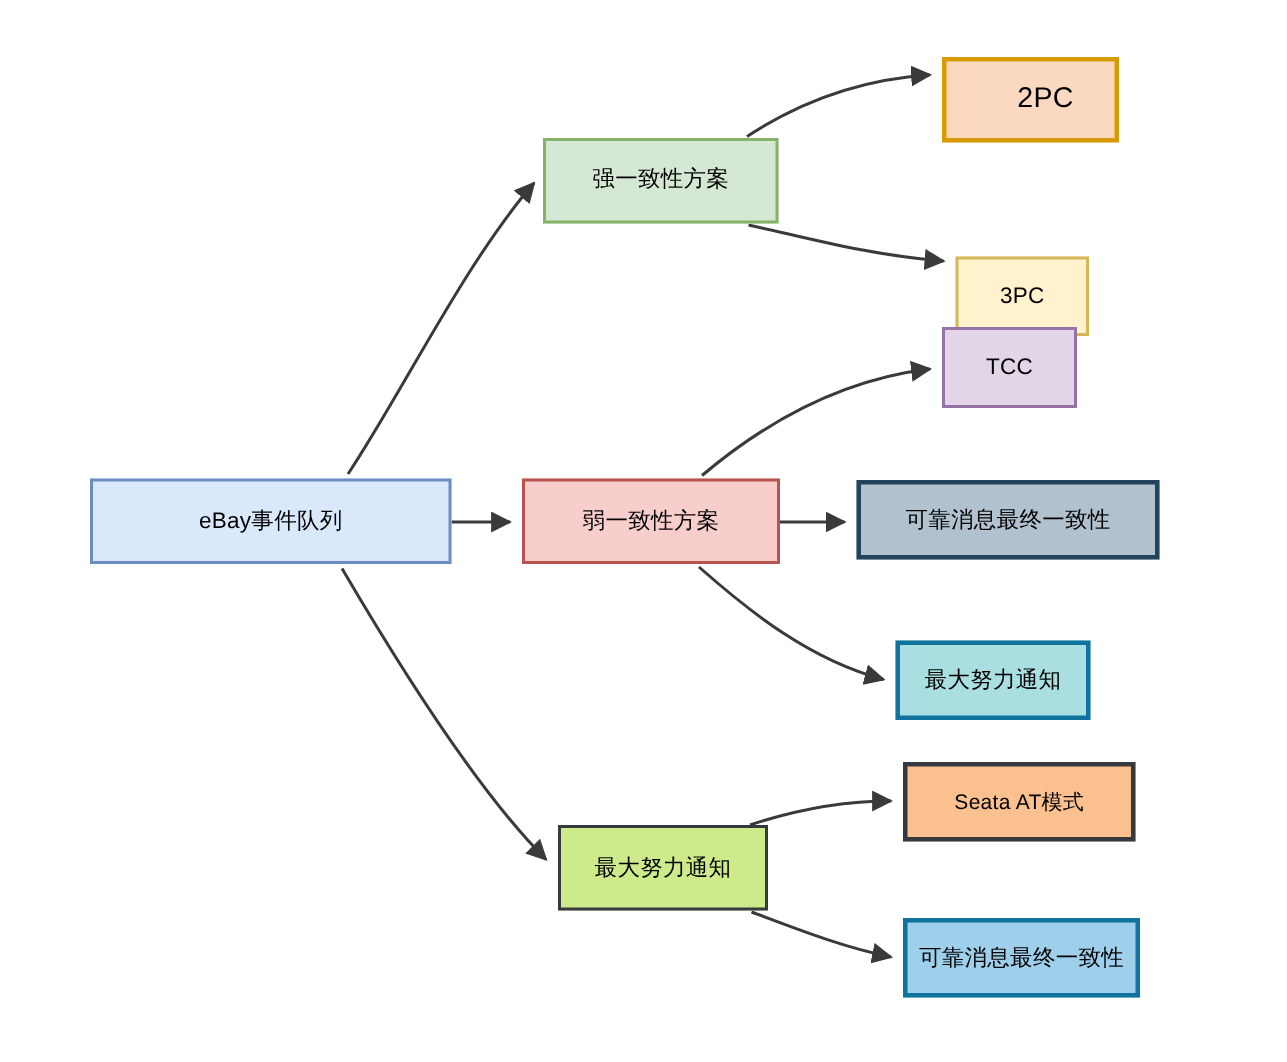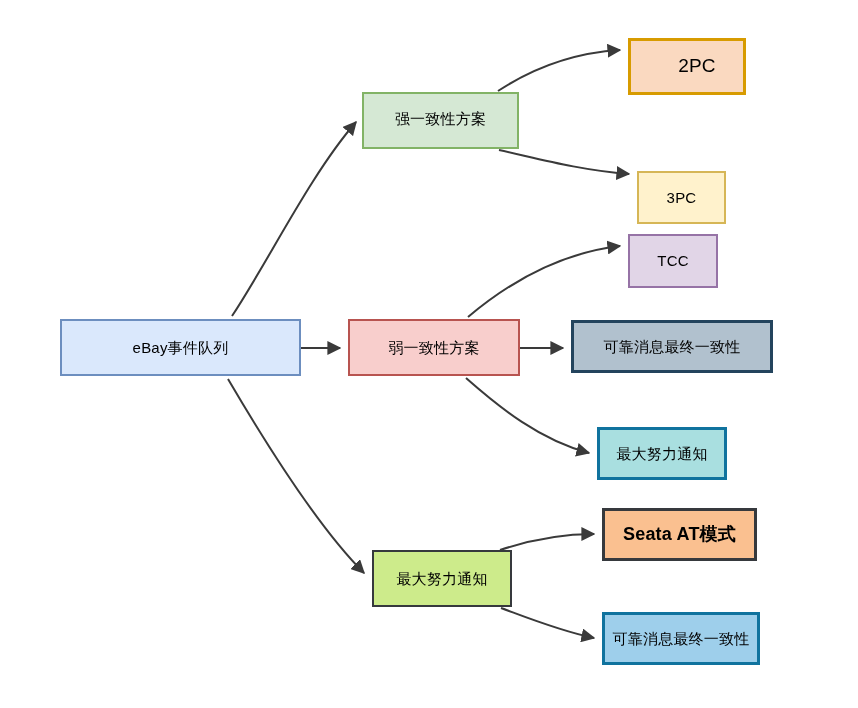--- a/index.html
+++ b/index.html
@@ -76,30 +76,30 @@
       </div>
       <div class="node" style="left: 372px; top: 550px; width: 140px; height: 57px; background: rgb(205, 235, 139); border: 2px solid rgb(54, 57, 61); font-size: 15px;">
         <span>最大努力通知</span>
       </div>
       <div class="node" style="left: 628px; top: 38px; width: 118px; height: 57px; background: rgb(250, 217, 192); border: 3px solid rgb(215, 155, 0); font-size: 19px; padding-left: 20px;">
         <span>2PC</span>
       </div>
       <div class="node" style="left: 637px; top: 147px; width: 89px; height: 53px; background: rgb(255, 242, 204); border: 2px solid rgb(214, 182, 86); font-size: 15px; margin-top: 24px;">
         <span>3PC</span>
       </div>
-      <div class="node" style="left: 628px; top: 218px; width: 90px; height: 54px; background: rgb(225, 213, 231); border: 2px solid rgb(150, 115, 166); font-size: 15px; margin-top: 16px;">
+      <div class="node" style="left: 628px; top: 218px; width: 90px; height: 54px; background: rgb(225, 213, 231); border: 2px solid rgb(150, 115, 166); font-size: 15px;">
         <span>TCC</span>
       </div>
       <div class="node" style="left: 571px; top: 320px; width: 202px; height: 53px; background: rgb(177, 193, 206); border: 3px solid rgb(35, 68, 93); font-size: 15px;">
         <span>可靠消息最终一致性</span>
       </div>
       <div class="node" style="left: 597px; top: 427px; width: 130px; height: 53px; background: rgb(169, 223, 224); border: 3px solid rgb(16, 115, 158); font-size: 15px;">
         <span>最大努力通知</span>
       </div>
-      <div class="node" style="left: 602px; top: 508px; width: 155px; height: 53px; background: rgb(250, 192, 144); border: 3px solid rgb(54, 57, 61); font-size: 18px; font-weight: bold;">
+      <div class="node" style="left: 602px; top: 508px; width: 155px; height: 53px; background: rgb(250, 192, 144); border: 3px solid rgb(54, 57, 61); font-size: 14px;">
         <span>Seata AT模式</span>
       </div>
       <div class="node" style="left: 602px; top: 612px; width: 158px; height: 53px; background: rgb(158, 207, 235); border: 3px solid rgb(16, 115, 158); font-size: 15px;">
         <span>可靠消息最终一致性</span>
       </div>
     </div>
 
 </div>
 
 </body></html>

